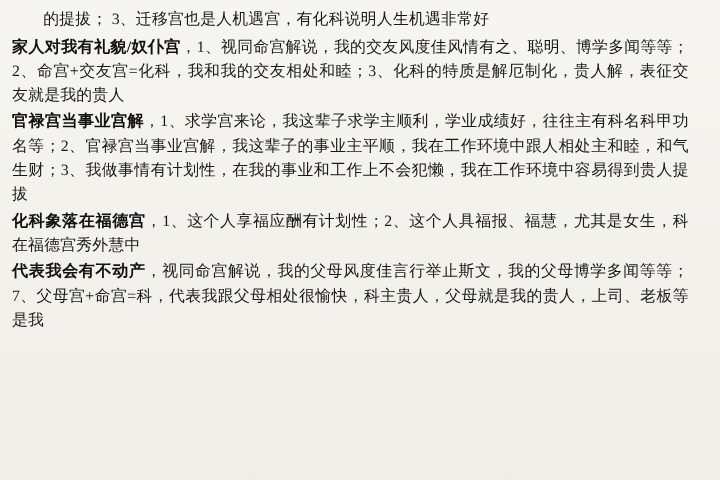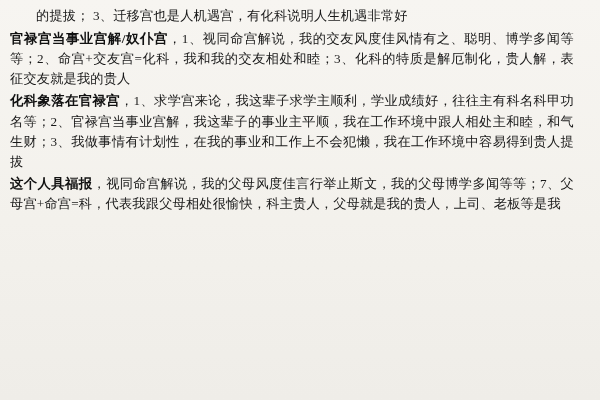--- a/index.html
+++ b/index.html
@@ -56,26 +56,29 @@
 </head>
 <body>
 
 <div id="page">
 
   <div class="block">
     <p class="para first-para pad-left">的提拔；   3、迁移宫也是人机遇宫，有化科说明人生机遇非常好</p>
   </div>
 
   <div class="block">
-    <p class="para"><span class="heading">官禄宫当事业宫解/奴仆宫</span><span class="body-run">，1、视同命宫解说，我的交友风度佳风情有之、聪明、博学多闻等等；2、命宫+交友宫=化科，我和我的交友相处和睦；3、化科的特质是解厄制化，贵人解，表征交友就是我的贵人</span></p>
+    <p class="para"><span class="heading">家人对我有礼貌/奴仆宫</span><span class="body-run">，1、视同命宫解说，我的交友风度佳风情有之、聪明、博学多闻等等；2、命宫+交友宫=化科，我和我的交友相处和睦；3、化科的特质是解厄制化，贵人解，表征交友就是我的贵人</span></p>
   </div>
 
   <div class="block">
-    <p class="para"><span class="heading">化科象落在官禄宫</span><span class="body-run">，1、求学宫来论，我这辈子求学主顺利，学业成绩好，往往主有科名科甲功名等；2、官禄宫当事业宫解，我这辈子的事业主平顺，我在工作环境中跟人相处主和睦，和气生财；3、我做事情有计划性，在我的事业和工作上不会犯懒，我在工作环境中容易得到贵人提拔</span></p>
+    <p class="para"><span class="heading">官禄宫当事业宫解</span><span class="body-run">，1、求学宫来论，我这辈子求学主顺利，学业成绩好，往往主有科名科甲功名等；2、官禄宫当事业宫解，我这辈子的事业主平顺，我在工作环境中跟人相处主和睦，和气生财；3、我做事情有计划性，在我的事业和工作上不会犯懒，我在工作环境中容易得到贵人提拔</span></p>
   </div>
 
 
+  <div class="block">
+    <p class="para"><span class="heading">化科象落在福德宫</span><span class="body-run">，1、这个人享福应酬有计划性；2、这个人具福报、福慧，尤其是女生，科在福德宫秀外慧中</span></p>
+  </div>
 
   <div class="block">
-    <p class="para"><span class="heading">这个人具福报</span><span class="body-run">，视同命宫解说，我的父母风度佳言行举止斯文，我的父母博学多闻等等；7、父母宫+命宫=科，代表我跟父母相处很愉快，科主贵人，父母就是我的贵人，上司、老板等是我</span></p>
+    <p class="para"><span class="heading">代表我会有不动产</span><span class="body-run">，视同命宫解说，我的父母风度佳言行举止斯文，我的父母博学多闻等等；7、父母宫+命宫=科，代表我跟父母相处很愉快，科主贵人，父母就是我的贵人，上司、老板等是我</span></p>
   </div>
 
 </div>
 
 </body></html>

